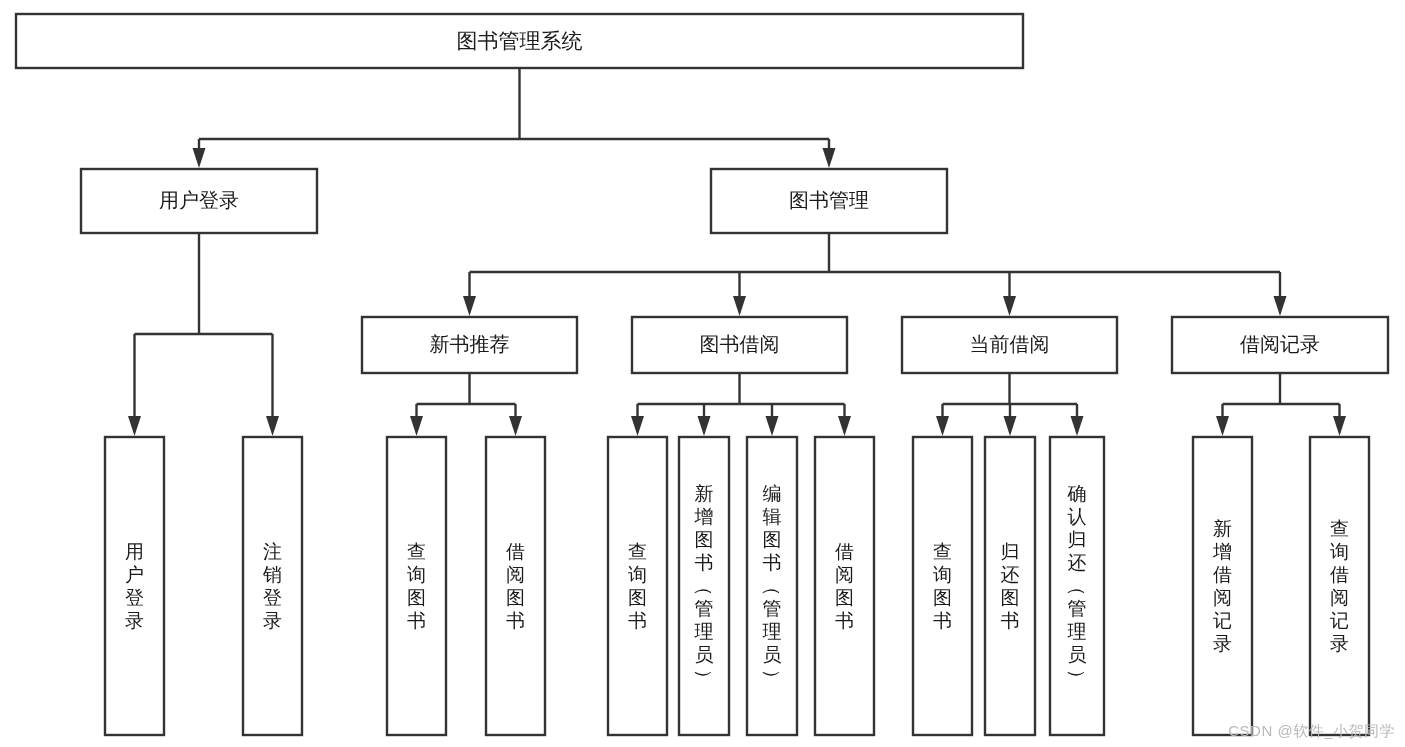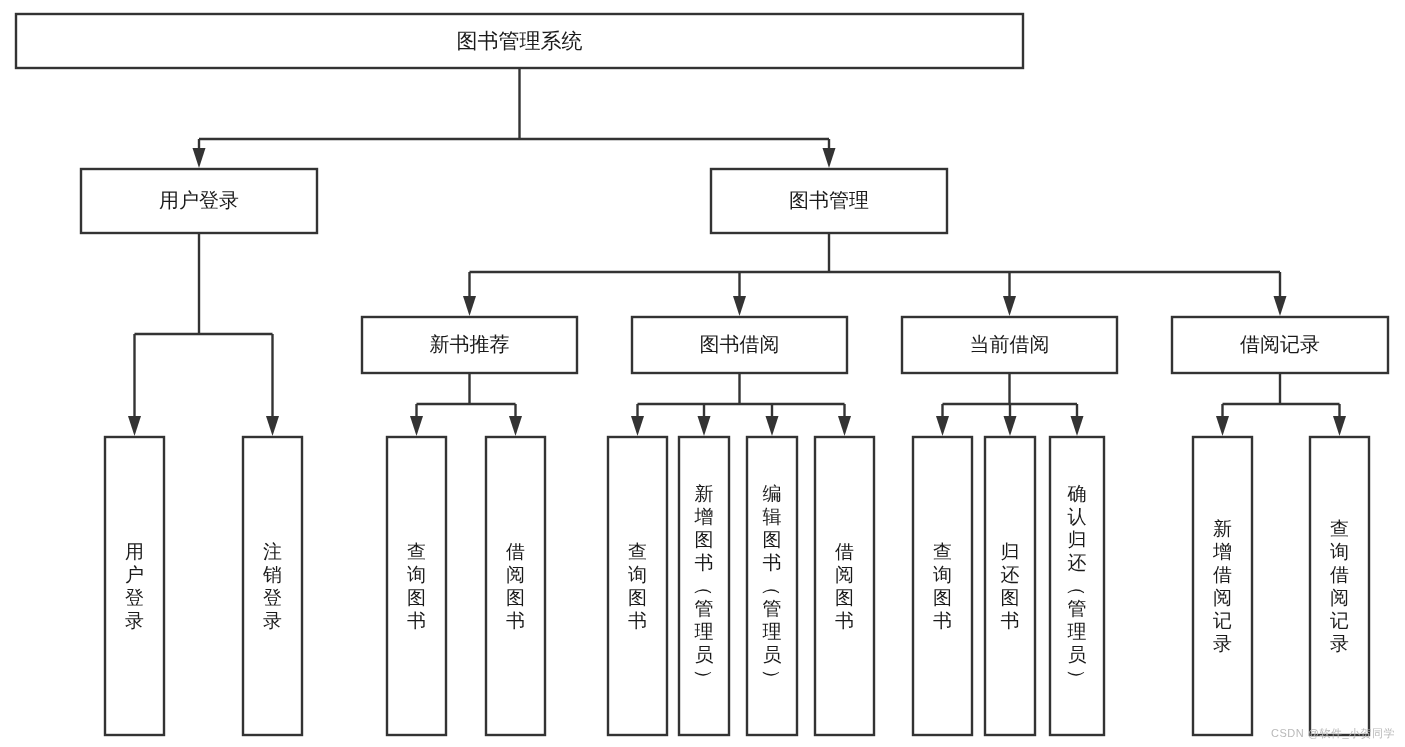--- a/index.html
+++ b/index.html
@@ -52,21 +52,21 @@
   }
   .arrow-head {
     fill: #333333;
     stroke: none;
   }
   .watermark {
     position: absolute;
     right: 10px;
     bottom: 6px;
     font-family: "Liberation Sans", "DejaVu Sans", sans-serif;
-    font-size: 11px;
+    font-size: 15px;
     color: #b9b9b9;
     letter-spacing: 0.5px;
     white-space: nowrap;
     user-select: none;
   }
 </style>
 </head>
 <body>
 
 <div id="diagram-root">

